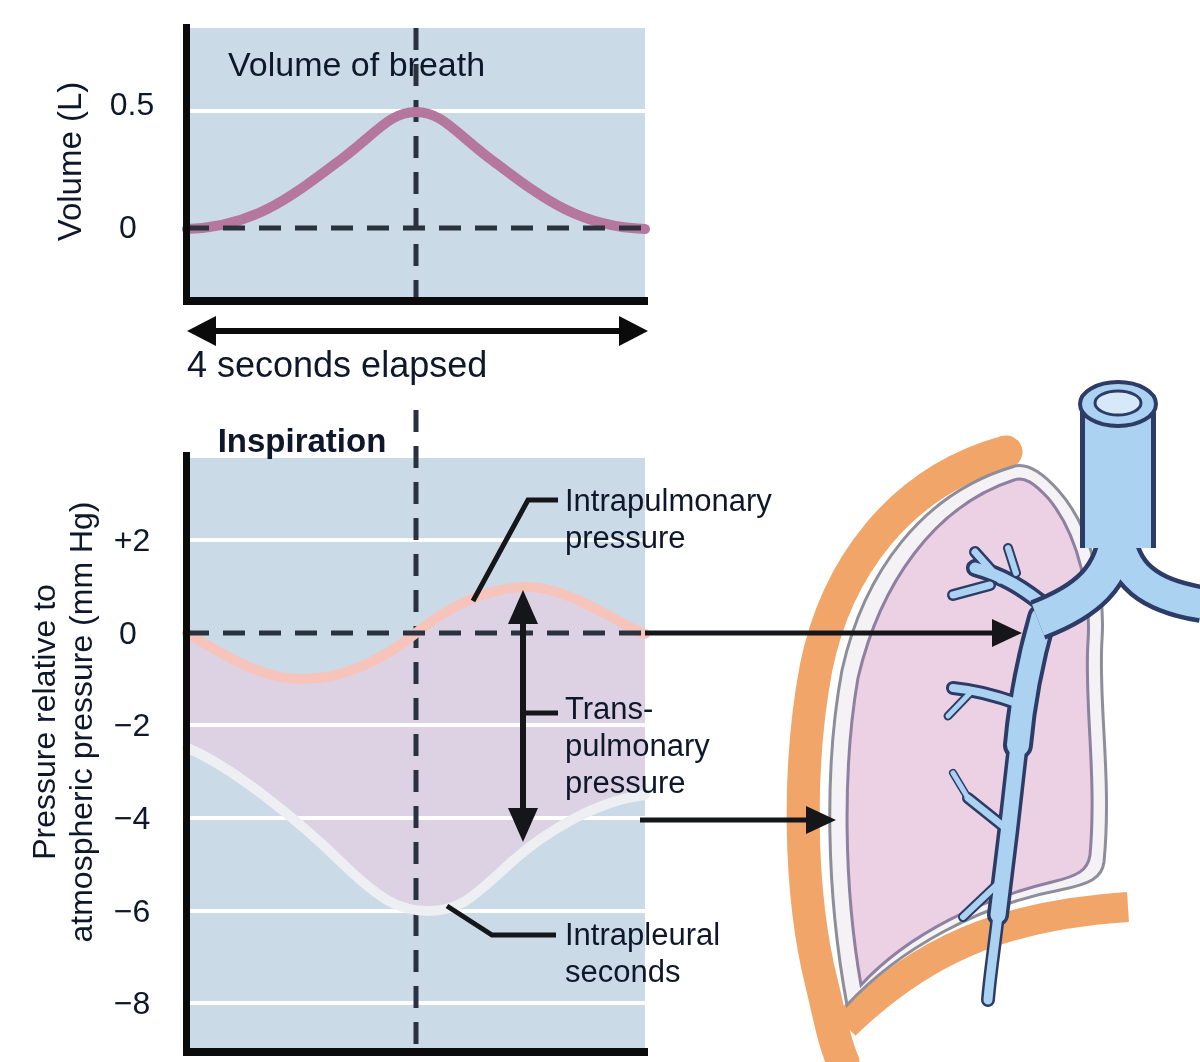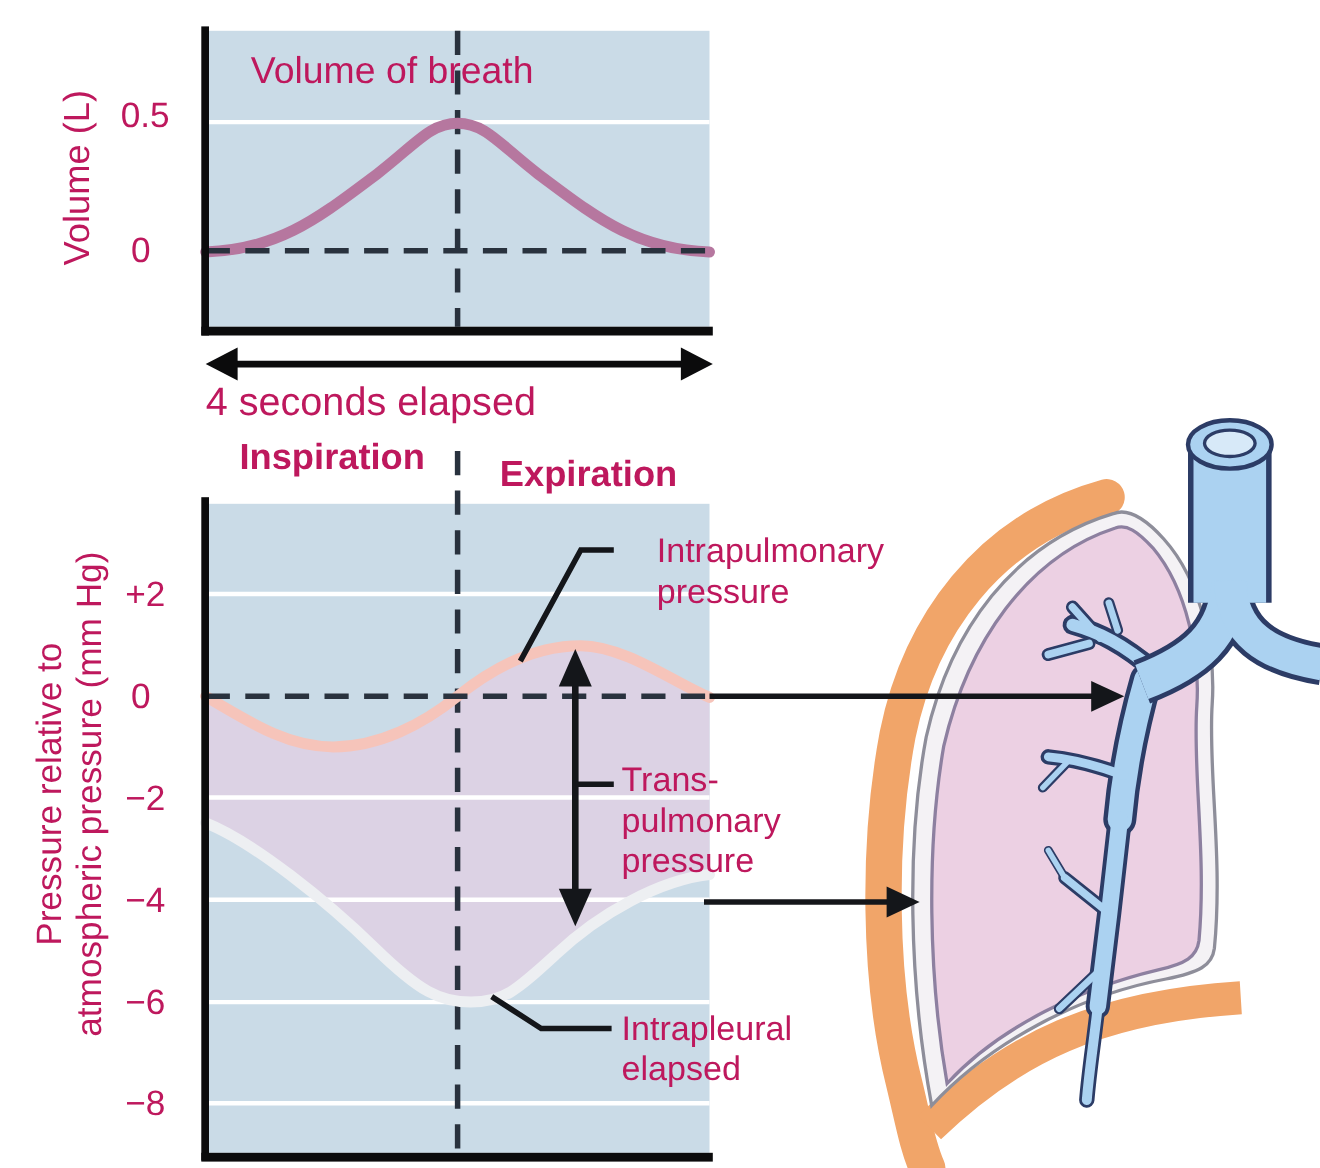--- a/index.html
+++ b/index.html
@@ -1,42 +1,42 @@
 <!DOCTYPE html>
 <html><head>
 <meta charset="utf-8">
 <style>
   html,body{margin:0;padding:0;background:#ffffff;}
   #stage{
     position:relative;width:1200px;height:1062px;overflow:hidden;
     background:#ffffff;
     font-family:"Liberation Sans","DejaVu Sans",sans-serif;
-    color:#be185d;
+    color:#0f172a;
   }
   #fig-svg{position:absolute;left:0;top:0;}
   .txt{position:absolute;white-space:pre-line;line-height:1.18;}
   .rot{transform:rotate(-90deg);transform-origin:center;text-align:center;}
   .tick{width:84px;text-align:center;font-size:32px;}
   .vol-title{left:228px;top:44px;font-size:34px;}
   .vol-ylabel{left:-130px;top:142px;width:400px;font-size:33px;}
   .vol-tick-05{left:90px;top:86px;}
   .vol-tick-0{left:86px;top:209px;}
   .duration{left:187px;top:344px;width:458px;text-align:left;font-size:36px;}
   .phase{font-size:33px;font-weight:bold;text-align:center;}
-  .phase-insp{left:192px;top:396px;width:220px;}
+  .phase-insp{left:192px;top:422px;width:220px;}
   .phase-exp{left:432px;top:412px;width:206px;}
   .p-ylabel{left:-236px;top:684px;width:600px;height:76px;font-size:32px;line-height:1.16;}
   .p-tick-p2{left:90px;top:522px;}
   .p-tick-0{left:86px;top:615px;}
   .p-tick-m2{left:90px;top:707px;}
   .p-tick-m4{left:90px;top:800px;}
   .p-tick-m6{left:90px;top:893px;}
   .p-tick-m8{left:90px;top:985px;}
   .annot{font-size:31px;line-height:1.2;}
-  .annot-ipul{left:565px;top:482px;margin-left:32px;}
+  .annot-ipul{left:565px;top:482px;}
   .annot-trans{left:565px;top:690px;}
   .annot-iple{left:565px;top:916px;}
 </style>
 </head>
 <body>
 
 <div id="stage">
 
   <svg id="fig-svg" width="1200" height="1062" viewBox="0 0 1200 1062">
 
@@ -166,31 +166,30 @@
     </g>
   </svg>
 
   <div class="txt vol-title">Volume of breath</div>
   <div class="txt rot vol-ylabel">Volume (L)</div>
   <div class="txt tick vol-tick-05">0.5</div>
   <div class="txt tick vol-tick-0">0</div>
   <div class="txt duration">4 seconds elapsed</div>
 
   <div class="txt phase phase-insp">Inspiration</div>
-  <div class="txt phase phase-exp">Expiration</div>
 
   <div class="txt rot p-ylabel">Pressure relative to
 atmospheric pressure (mm Hg)</div>
   <div class="txt tick p-tick-p2">+2</div>
   <div class="txt tick p-tick-0">0</div>
   <div class="txt tick p-tick-m2">−2</div>
   <div class="txt tick p-tick-m4">−4</div>
   <div class="txt tick p-tick-m6">−6</div>
   <div class="txt tick p-tick-m8">−8</div>
 
   <div class="txt annot annot-ipul">Intrapulmonary
 pressure</div>
   <div class="txt annot annot-trans">Trans-
 pulmonary
 pressure</div>
   <div class="txt annot annot-iple">Intrapleural
-elapsed</div>
+seconds</div>
 </div>
 
 </body></html>

